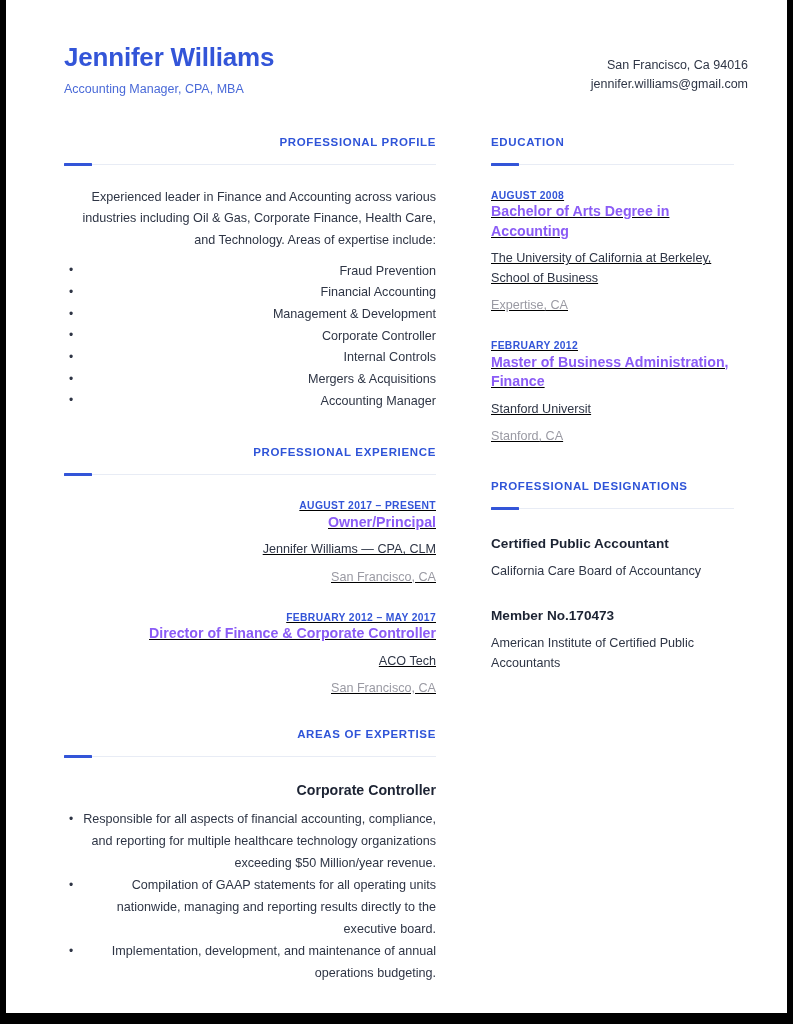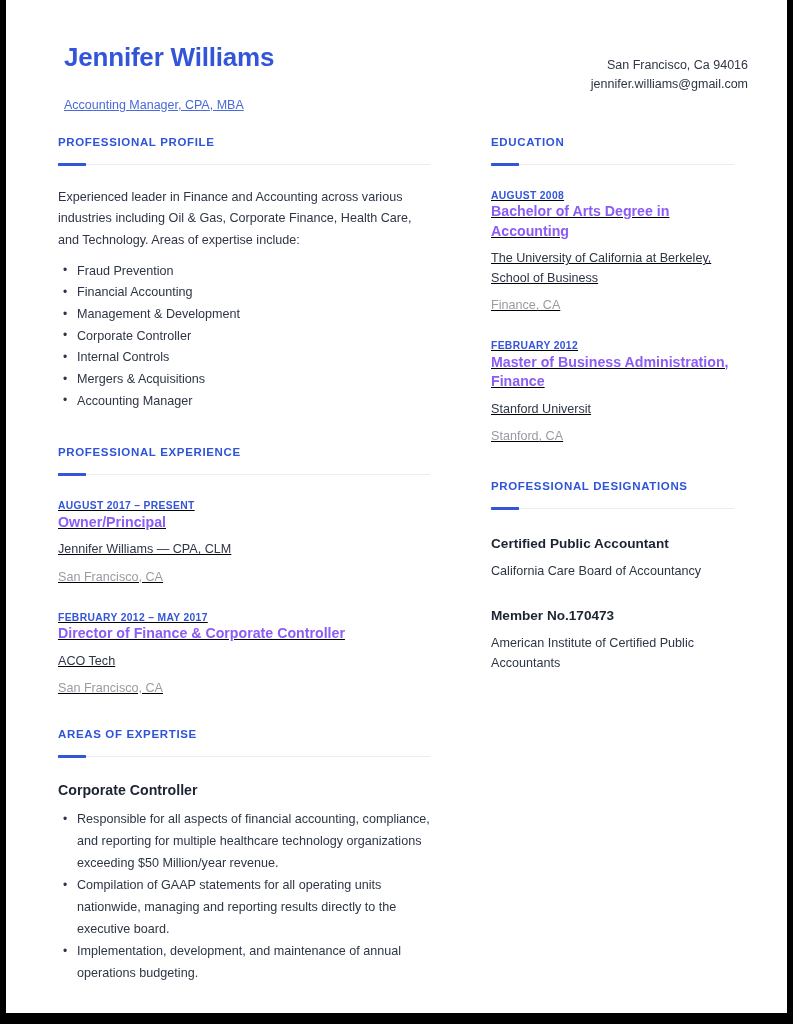--- a/index.html
+++ b/index.html
@@ -49,41 +49,41 @@
     font-weight: bold;
     color: #3355d8;
     letter-spacing: -0.2px;
     line-height: 1.18;
     margin: 0;
     white-space: nowrap;
   }
   .job-title {
     font-size: 12.5px;
     color: #4a6ad8;
-    margin-top: 24px;
+    margin-top: 8px;
     line-height: 1.3;
-    text-decoration: underline;
   }
   .header-right {
     text-align: right;
     padding-top: 14px;
   }
   .contact-line {
     font-size: 12.5px;
     color: #2e3545;
     line-height: 1.55;
     white-space: nowrap;
   }
 
   
   .col-left {
     position: absolute;
-    left: 52px;
+    left: 58px;
     top: 136px;
     width: 372px;
+    text-align: right;
   }
   .col-right {
     position: absolute;
     left: 485px;
     top: 136px;
     width: 243px;
   }
 
   
   .section { margin-bottom: 0; }
@@ -279,21 +279,21 @@
     <div class="col-right">
 
       <div class="section">
         <div class="section-title">Education</div>
         <div class="rule"></div>
 
         <div class="entry">
           <div class="entry-date">August 2008</div>
           <div class="entry-title">Bachelor of Arts Degree in Accounting</div>
           <div class="entry-org">The University of California at Berkeley, School of Business</div>
-          <div class="entry-loc">Finance, CA</div>
+          <div class="entry-loc">Expertise, CA</div>
         </div>
 
         <div class="entry">
           <div class="entry-date">February 2012</div>
           <div class="entry-title">Master of Business Administration, Finance</div>
           <div class="entry-org">Stanford Universit</div>
           <div class="entry-loc">Stanford, CA</div>
         </div>
       </div>
 

